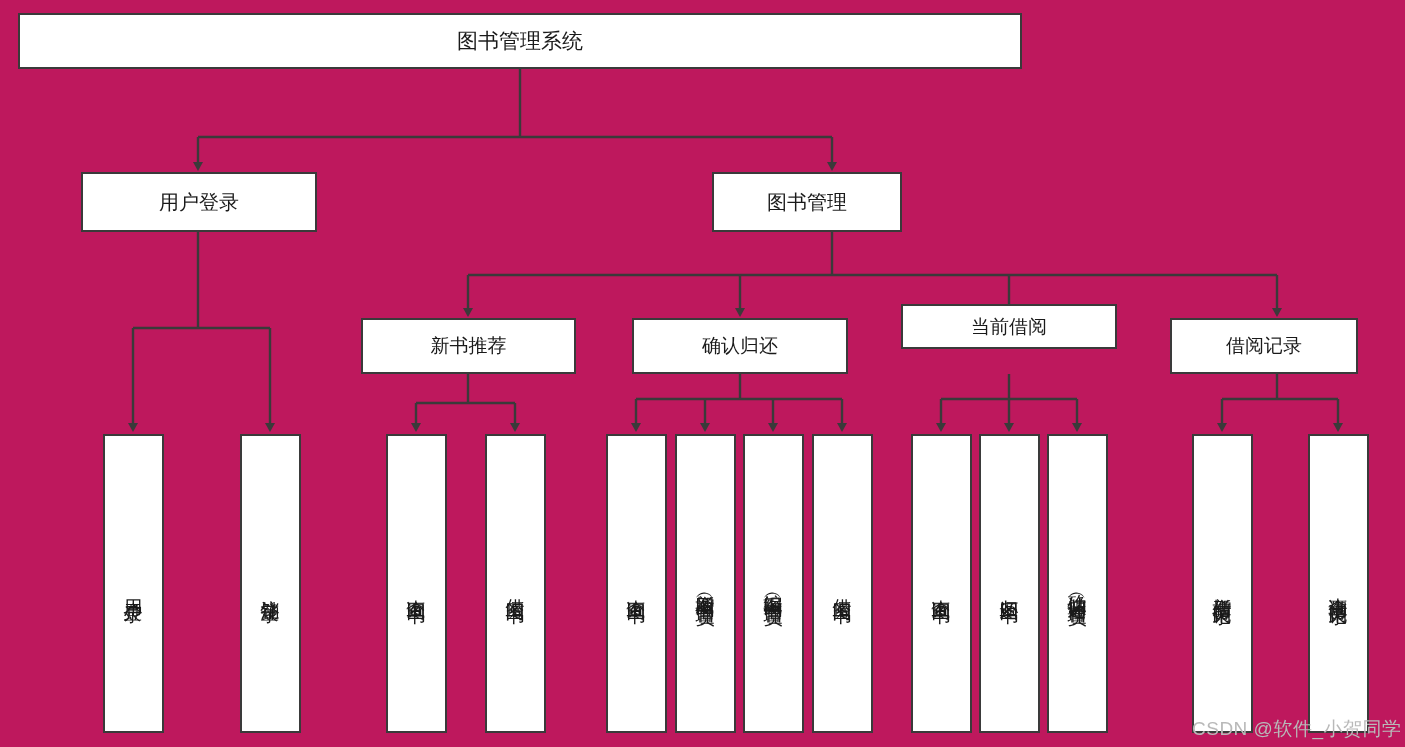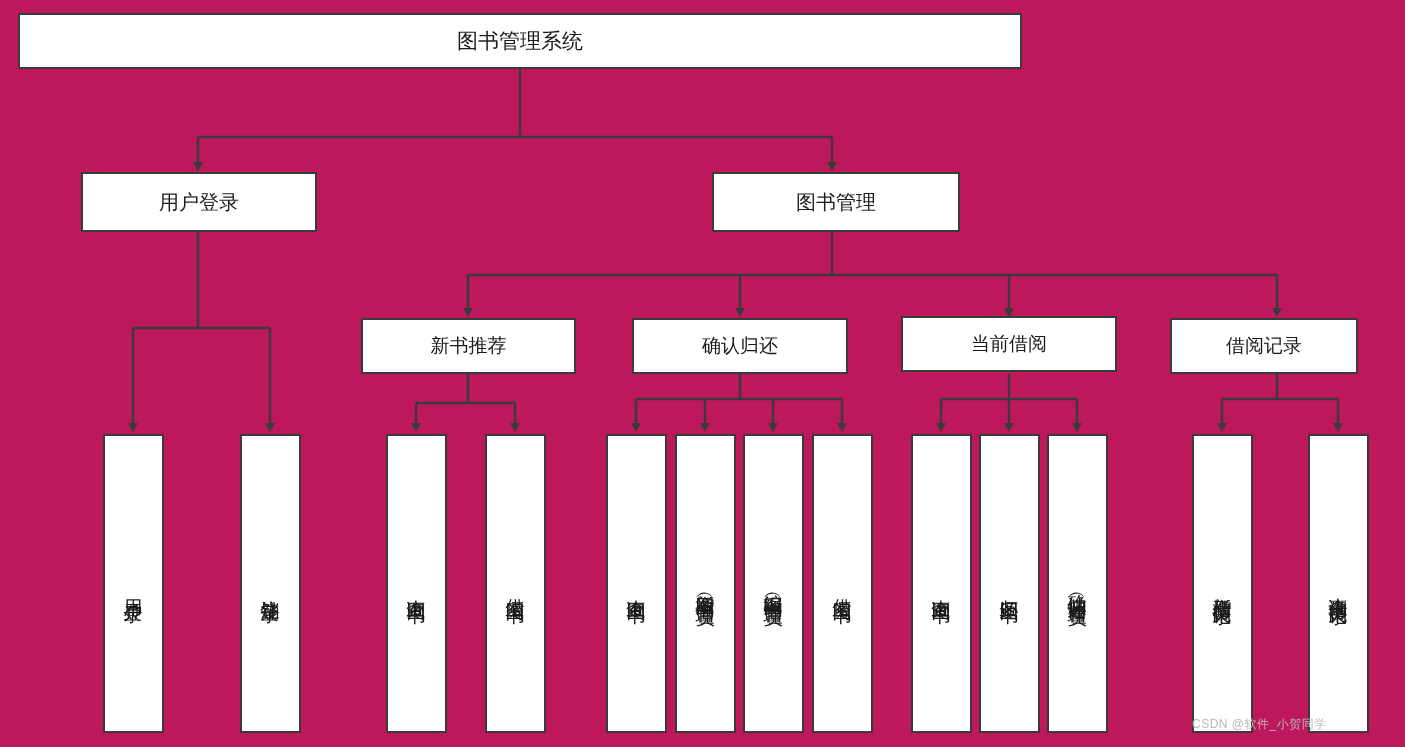--- a/index.html
+++ b/index.html
@@ -61,21 +61,21 @@
   }
   .leaf-inner {
     width: 100%;
     height: 100%;
     display: flex;
     align-items: center;
     justify-content: center;
   }
   .watermark {
     position: absolute;
-    font-size: 12px;
+    font-size: 19px;
     color: #b9b9b9;
     white-space: nowrap;
     letter-spacing: 0.5px;
   }
 </style>
 </head>
 <body>
 
 <div id="canvas">
 
@@ -129,31 +129,31 @@
     </g>
   </svg>
 
   <div class="node root" style="left:18px; top:13px; width:1004px; height:56px;">
     <span>图书管理系统</span>
   </div>
 
   <div class="node level1" style="left:81px; top:172px; width:236px; height:60px;">
     <span>用户登录</span>
   </div>
-  <div class="node level1" style="left:712px; top:172px; width:248px; height:60px;">
+  <div class="node level1" style="left:712px; top:172px; width:190px; height:60px;">
     <span>图书管理</span>
   </div>
 
   <div class="node level2" style="left:361px; top:318px; width:215px; height:56px;">
     <span>新书推荐</span>
   </div>
   <div class="node level2" style="left:632px; top:318px; width:216px; height:56px;">
     <span>确认归还</span>
   </div>
-  <div class="node level2" style="left:901px; top:316px; width:216px; height:56px;">
+  <div class="node level2" style="left:901px; top:304px; width:216px; height:45px;">
     <span>当前借阅</span>
   </div>
   <div class="node level2" style="left:1170px; top:318px; width:188px; height:56px;">
     <span>借阅记录</span>
   </div>
 
   <div class="node leaf" style="left:103px; top:434px; width:61px; height:299px;">
     <div class="leaf-inner">
         <span class="vtext">用户登录</span>
       </div>

